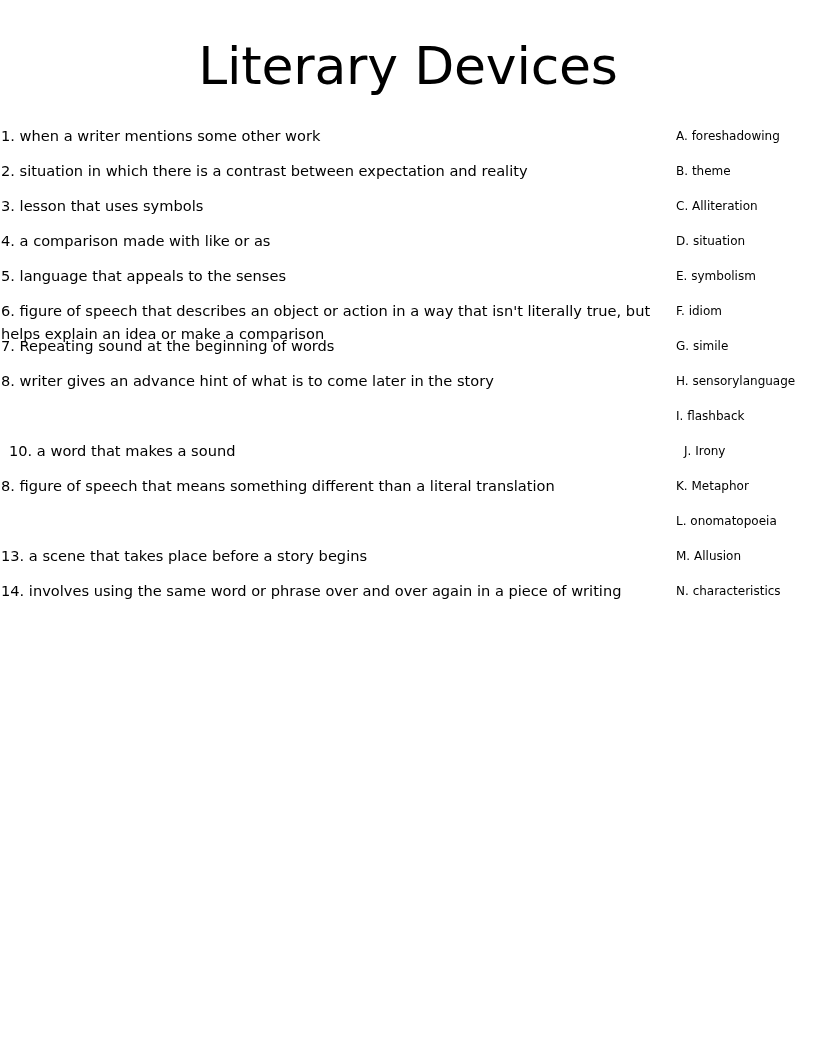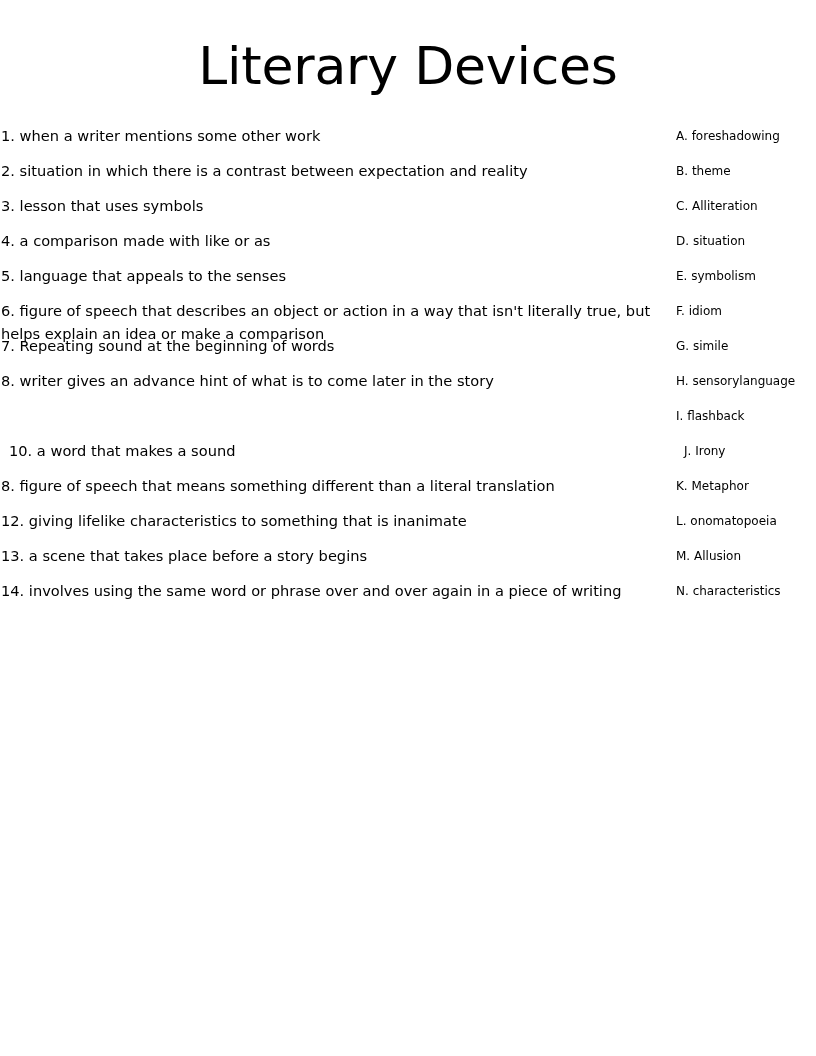--- a/index.html
+++ b/index.html
@@ -114,21 +114,20 @@
       </div>
       <div class="match-row" style="position: absolute; top: 315px; left: 8px; padding-left: 44px;">
         <div class="prompt-col"><span>10.</span> <span>a word that makes a sound</span></div>
         <div class="answer-col"><span>J.</span> <span>Irony</span></div>
       </div>
       <div class="match-row" style="position: absolute; top: 350px; left: 0px;">
         <div class="prompt-col"><span>8.</span> <span>figure of speech that means something different than a literal translation</span></div>
         <div class="answer-col"><span>K.</span> <span>Metaphor</span></div>
       </div>
       <div class="match-row" style="position: absolute; top: 385px; left: 0px;">
-        <div class="prompt-col"><span>12.</span> <span>giving lifelike characteristics to something that is inanimate</span></div>
         <div class="answer-col"><span>L.</span> <span>onomatopoeia</span></div>
       </div>
       <div class="match-row" style="position: absolute; top: 420px; left: 0px;">
         <div class="prompt-col"><span>13.</span> <span>a scene that takes place before a story begins</span></div>
         <div class="answer-col"><span>M.</span> <span>Allusion</span></div>
       </div>
       <div class="match-row" style="position: absolute; top: 455px; left: 0px;">
         <div class="prompt-col"><span>14.</span> <span>involves using the same word or phrase over and over again in a piece of writing</span></div>
         <div class="answer-col"><span>N.</span> <span>characteristics</span></div>
       </div>

